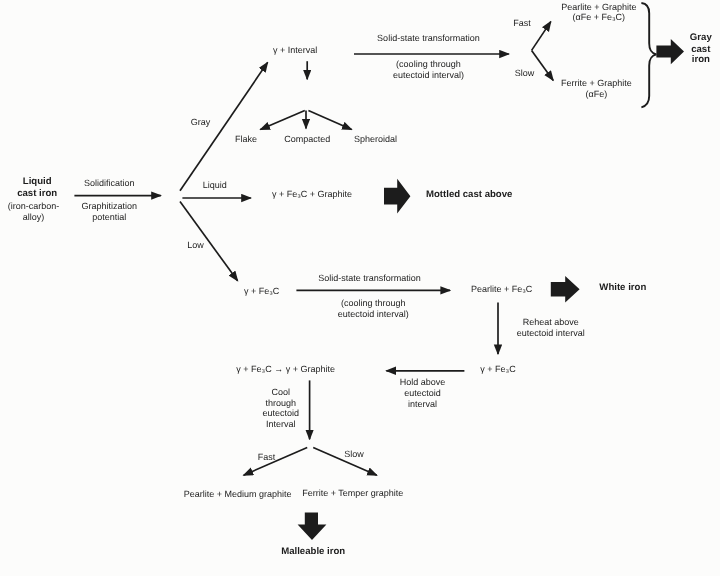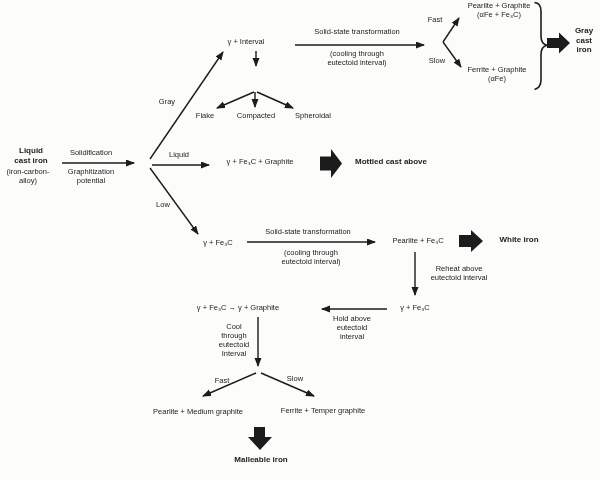--- a/index.html
+++ b/index.html
@@ -105,15 +105,15 @@
   <div class="lbl" style="left:352px; top:314px">Hold above
 eutectoid
 interval</div>
   <div class="lbl" style="left:234px; top:322px">Cool
 through
 eutectoid
 Interval</div>
   <div class="lbl" style="left:222px; top:376px">Fast</div>
   <div class="lbl" style="left:295px; top:374px">Slow</div>
   <div class="lbl" style="left:198px; top:407px">Pearlite + Medium graphite</div>
-  <div class="lbl" style="left:323px; top:406px">Ferrite + Temper graphite</div>
+  <div class="lbl" style="left:294px; top:406px">Ferrite + Temper graphite</div>
   <div class="lbl bold fs8" style="left:261px; top:455px">Malleable iron</div>
 </div>
 
 </body></html>

